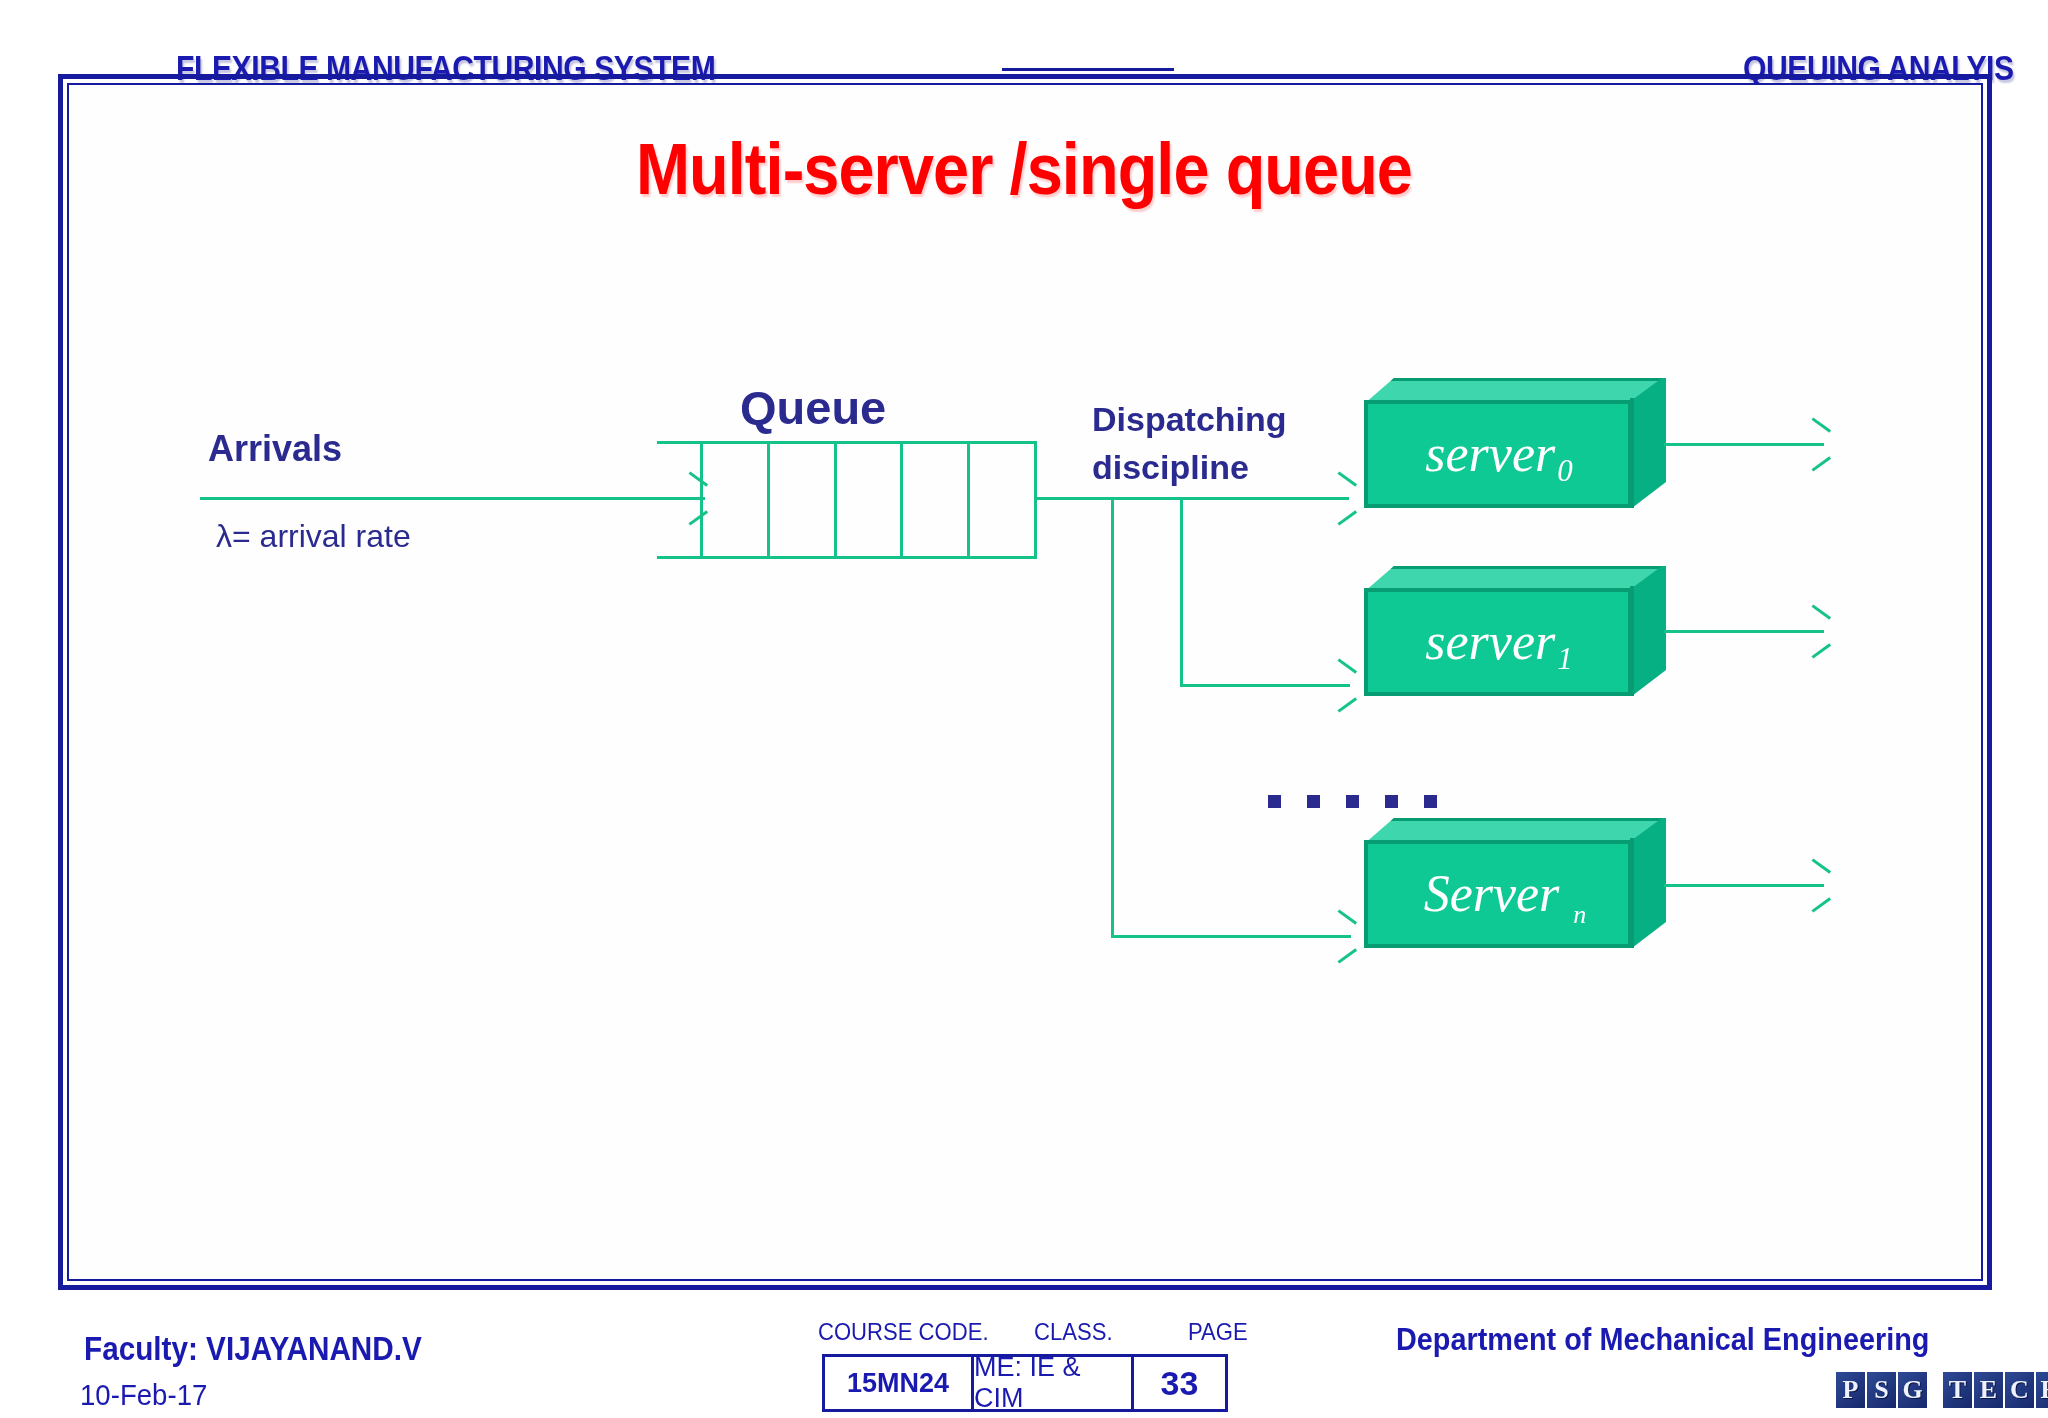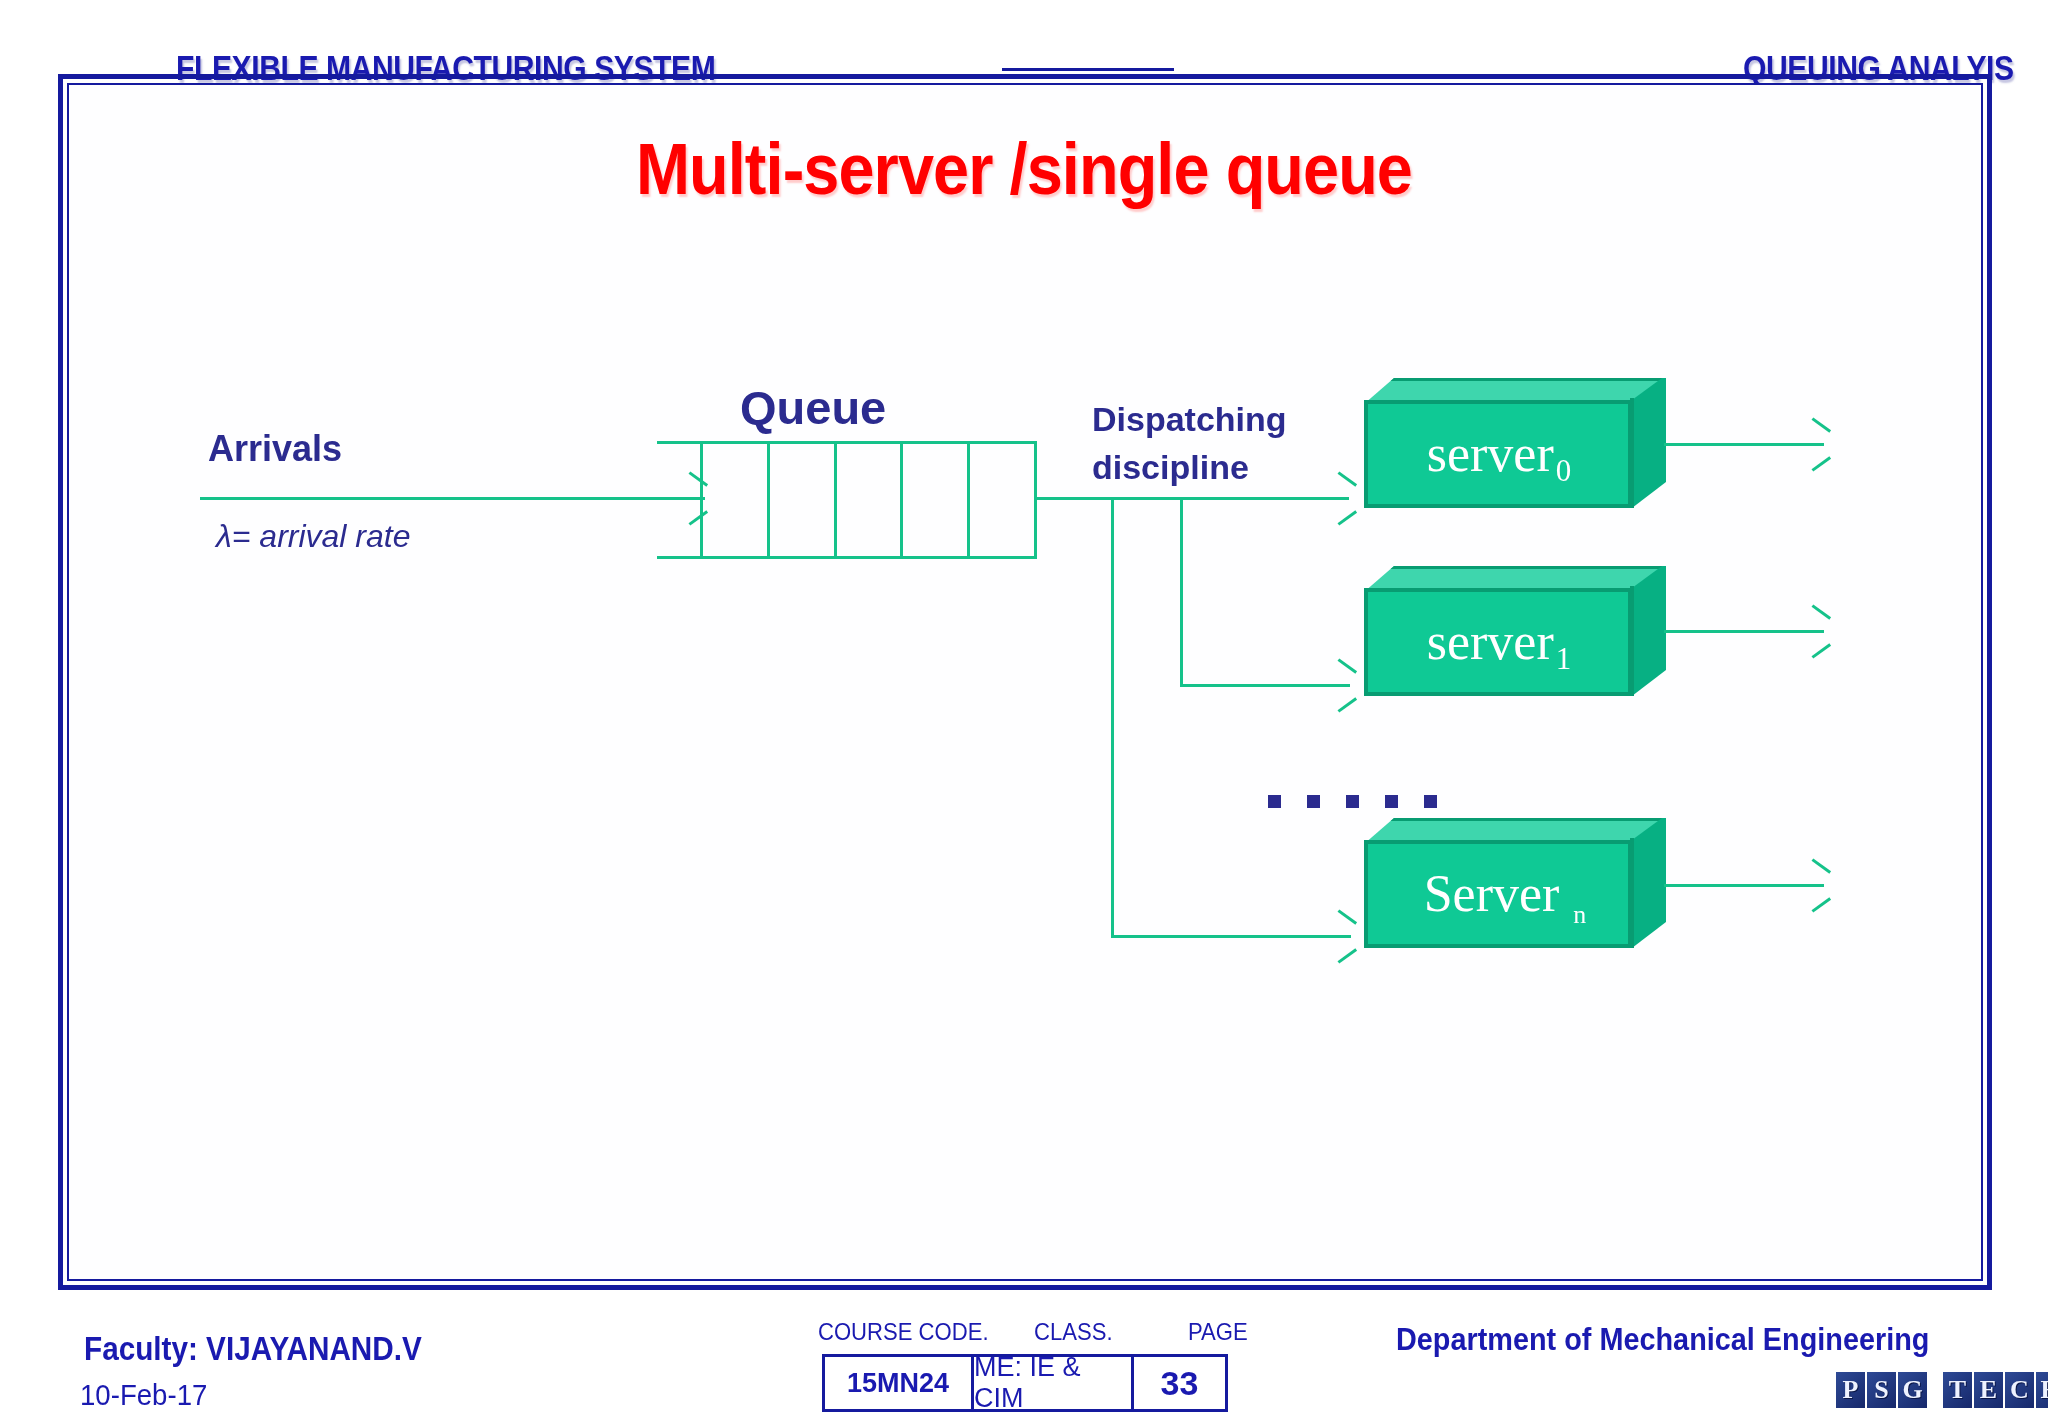--- a/index.html
+++ b/index.html
@@ -61,21 +61,21 @@
     font-size:72px;font-weight:bold;color:#ff0000;
     letter-spacing:-1px;
     transform:scaleX(0.9);
     text-shadow:2px 3px 2px rgba(255,190,190,.8);
     white-space:nowrap;
   }
 
   
   .lbl{position:absolute;color:#2b2b8f;white-space:nowrap;}
   .lbl-arrivals{left:208px;top:428px;font-size:36px;font-weight:bold;}
-  .lbl-lambda{left:216px;top:518px;font-size:32px;font-weight:normal;font-style:italic;}
+  .lbl-lambda{left:216px;top:518px;font-size:32px;font-weight:normal;}
   .lbl-queue{left:740px;top:380px;font-size:47px;font-weight:bold;}
   .lbl-disp1{left:1092px;top:400px;font-size:34px;font-weight:bold;}
   .lbl-disp2{left:1092px;top:448px;font-size:34px;font-weight:bold;}
 
   
   .q-top{position:absolute;left:657px;top:441px;width:380px;height:3px;background:#15c28a;}
   .q-bot{position:absolute;left:657px;top:556px;width:380px;height:3px;background:#15c28a;}
   .q-cells{position:absolute;left:700px;top:441px;width:337px;height:118px;display:flex;}
   .q-cell{flex:1;border-left:3px solid #15c28a;box-sizing:border-box;}
   .q-cell:last-child{border-right:3px solid #15c28a;}
@@ -88,21 +88,21 @@
     width:22px;height:3px;background:#15c28a;
     transform-origin:right center;
   }
   .ah:before{transform:rotate(36deg) translate(-22px,0);}
   .ah:after{transform:rotate(-36deg) translate(-22px,0);}
 
   
   .ln{position:absolute;background:#15c28a;}
 
   
-  .srv{position:absolute;width:300px;height:165px;}
+  .srv{position:absolute;width:300px;height:165px;font-style:italic;}
   .srv .front{
     position:absolute;left:0;top:22px;width:268px;height:108px;
     background:#0fc995;border:4px solid #089c72;box-sizing:border-box;
     display:flex;align-items:center;justify-content:center;
   }
   .srv .top{
     position:absolute;left:0;top:0;width:300px;height:26px;
     background:#3ed6ad;
     clip-path:polygon(30px 0, 300px 0, 270px 26px, 0 26px);
     border-top:3px solid #089c72;

